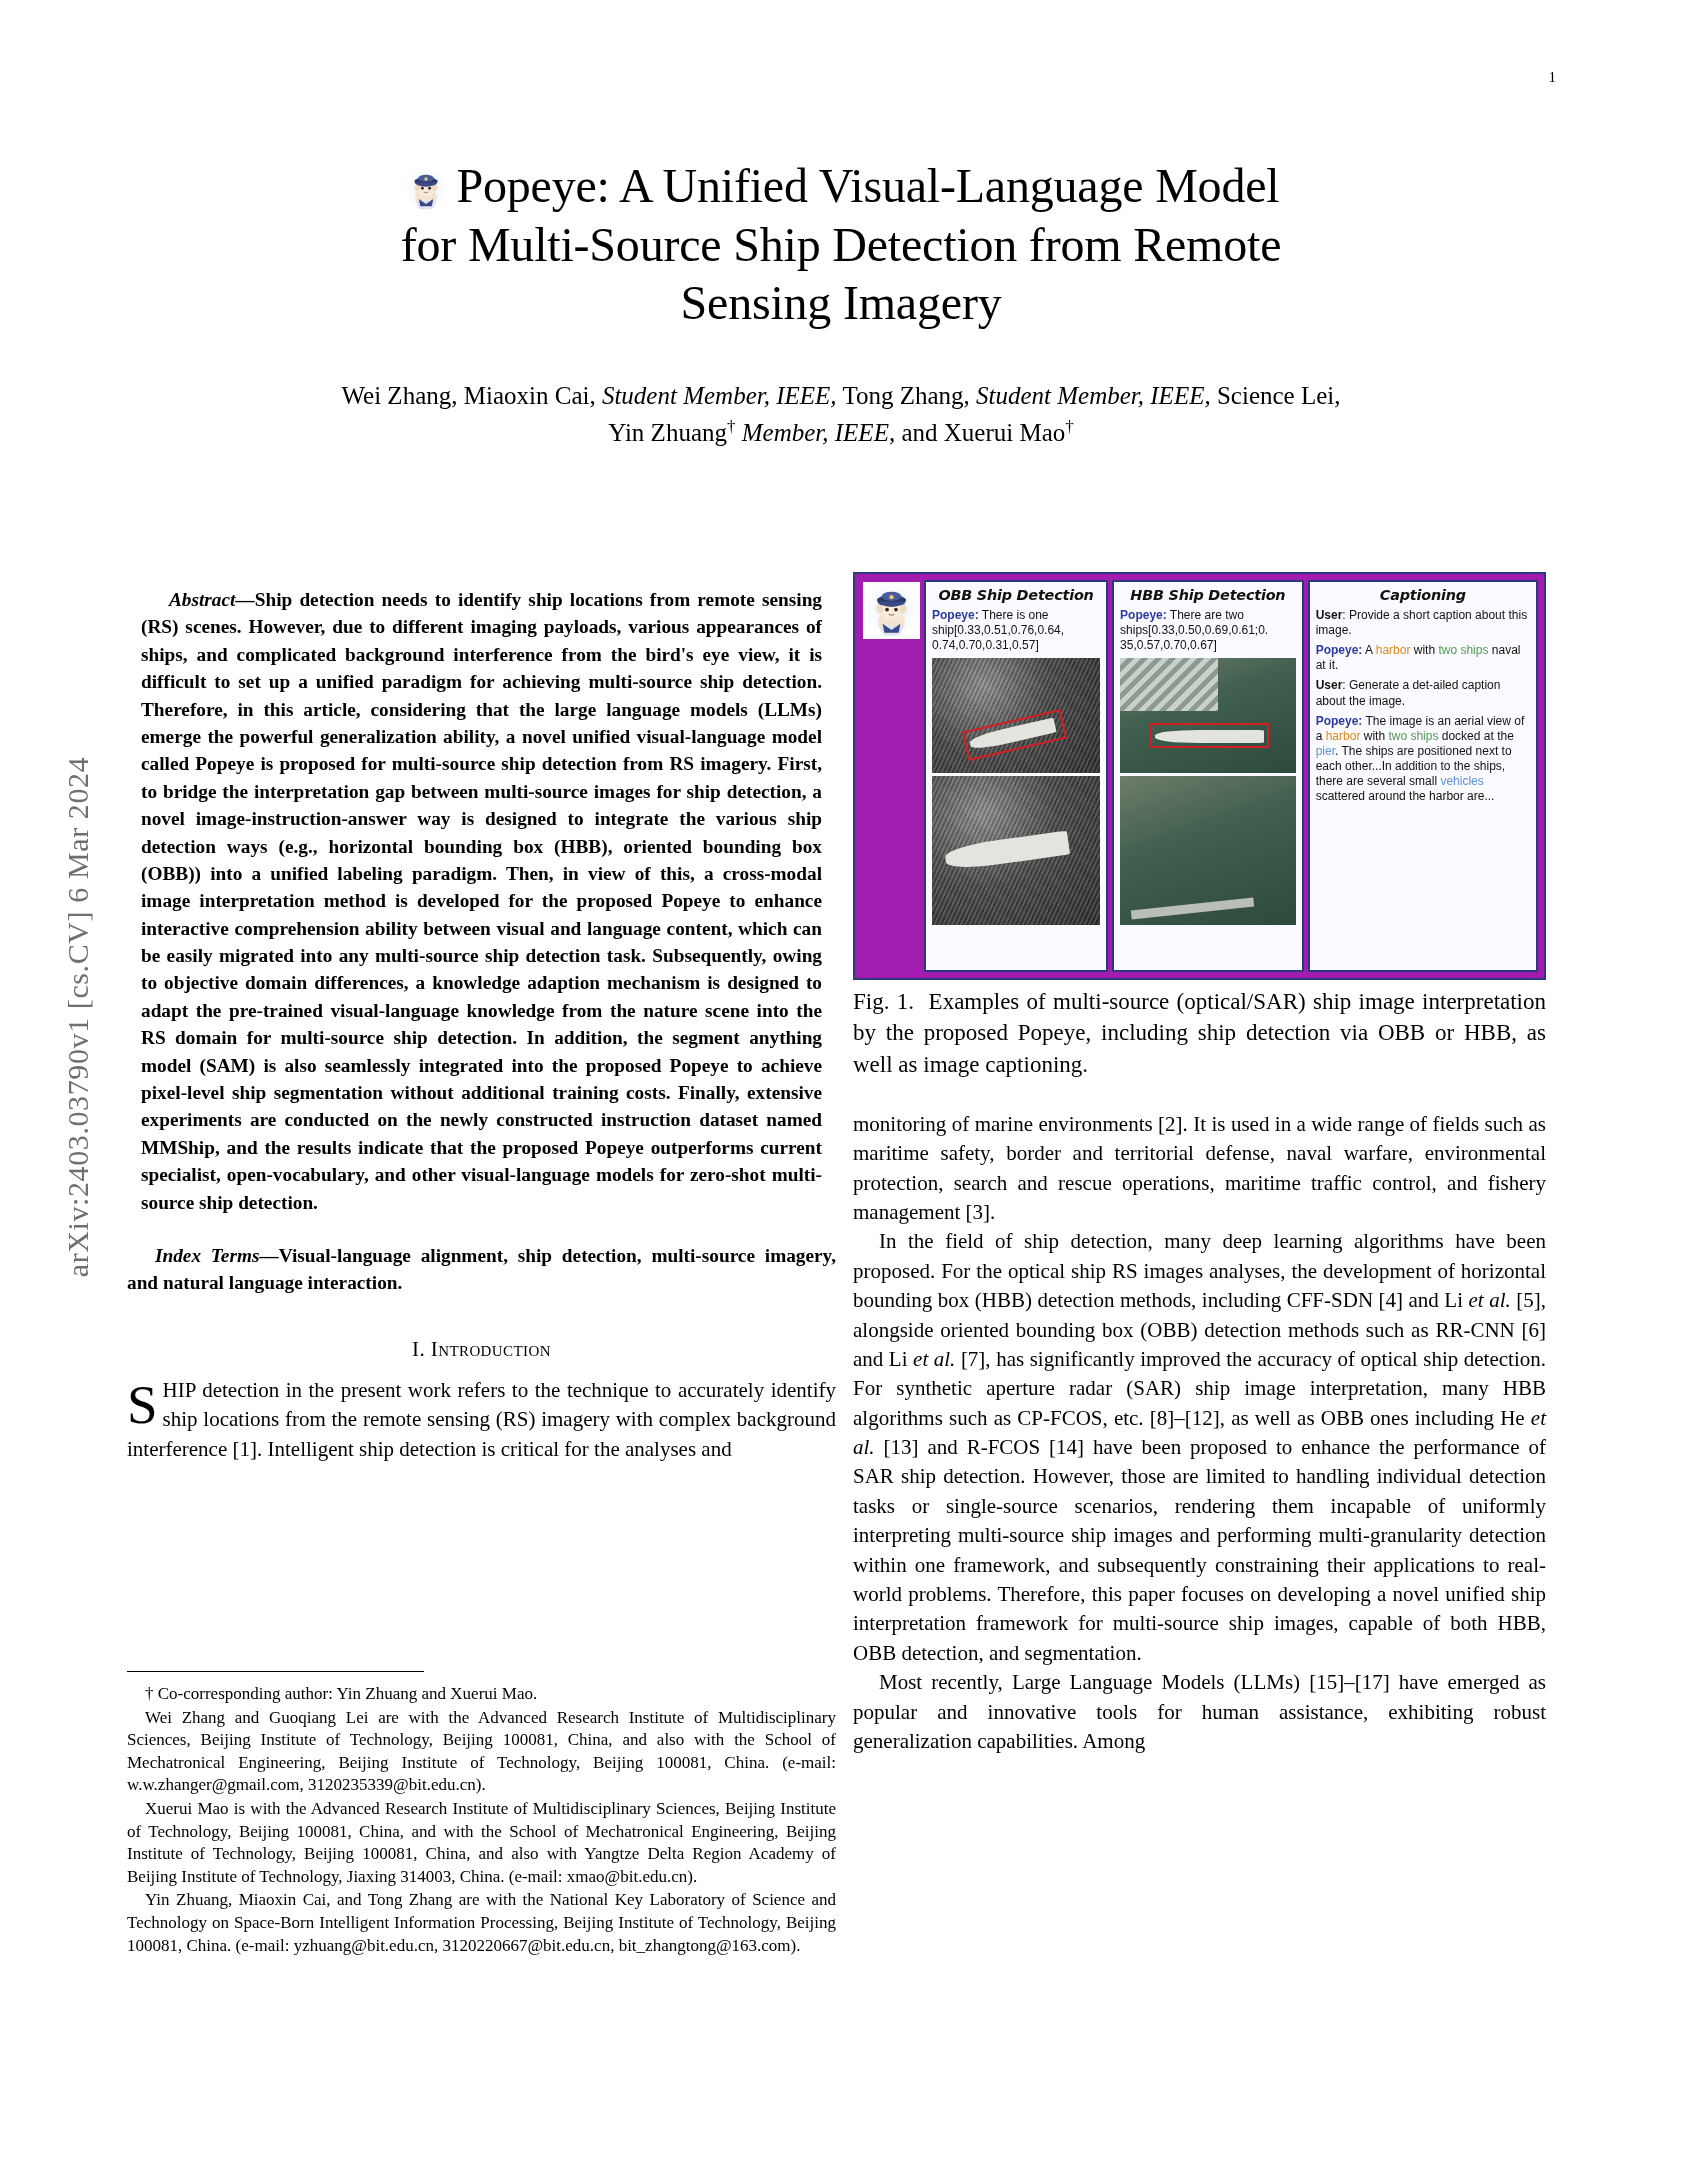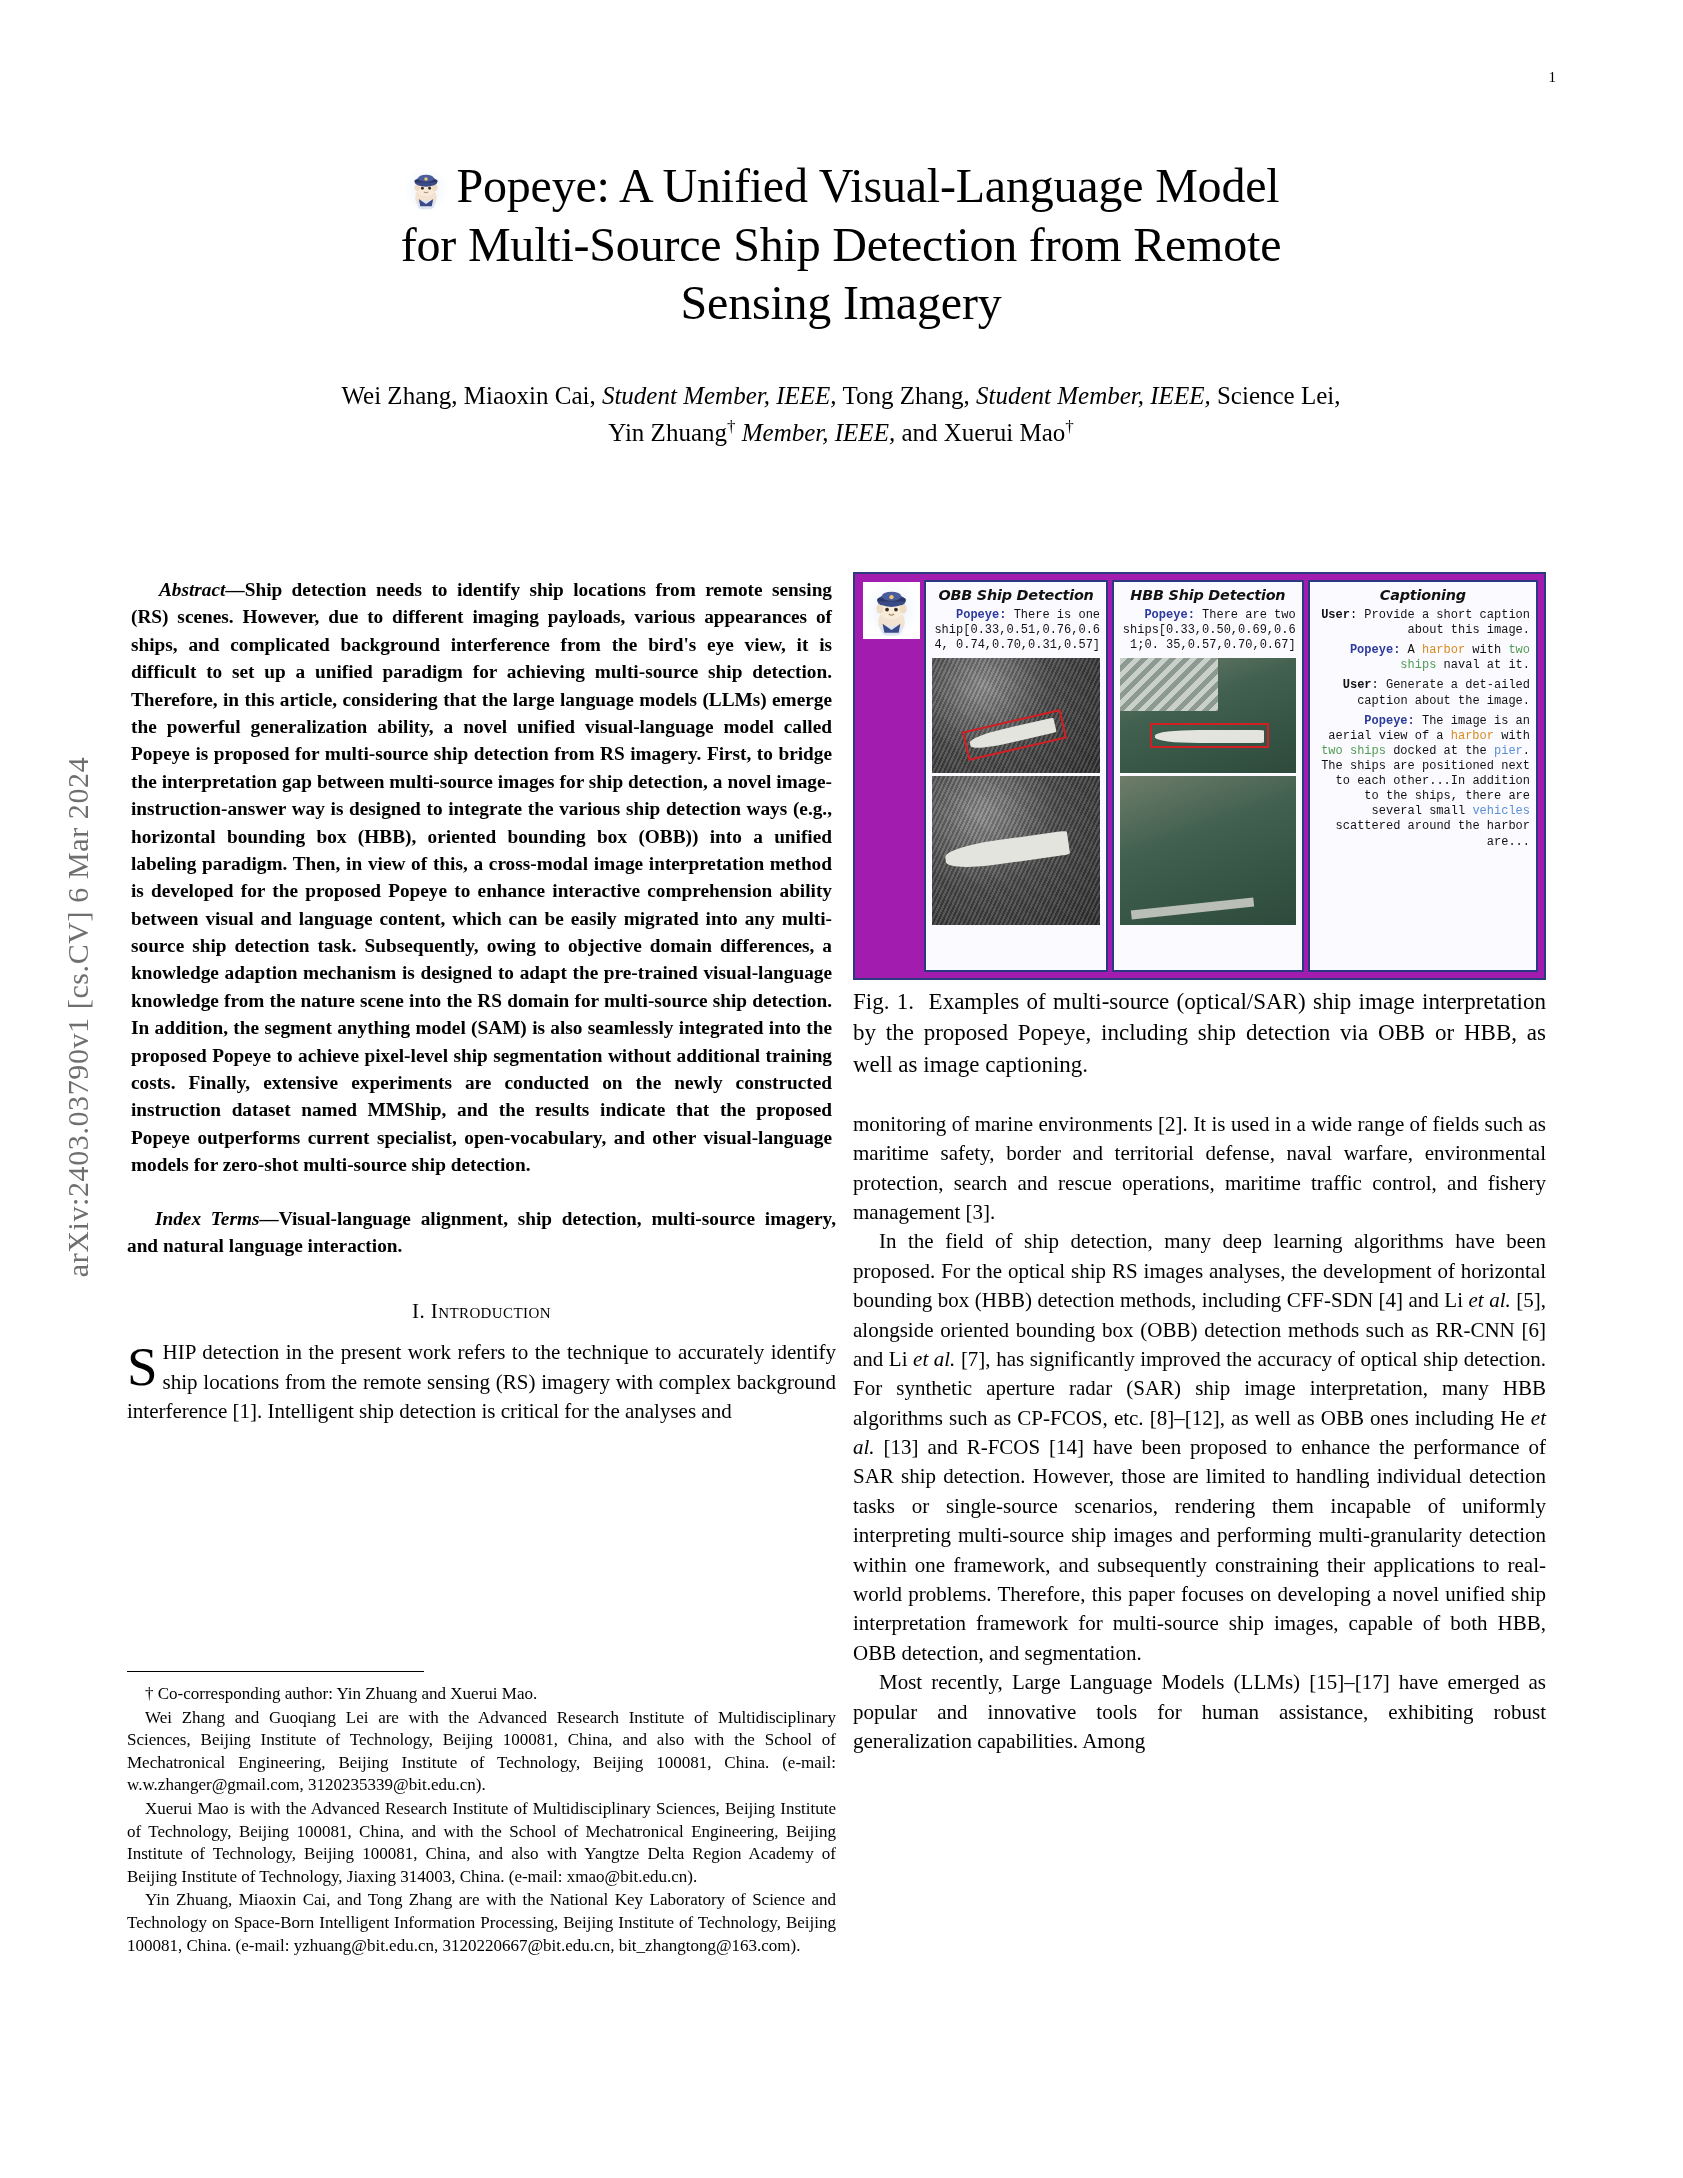--- a/index.html
+++ b/index.html
@@ -84,21 +84,21 @@
     top: 572px;
     width: 693px;
   }
 
   .abstract {
     font-size: 19.3px;
     line-height: 1.42;
     font-weight: bold;
     text-align: justify;
     text-indent: 28px;
-    margin: 4px;
+    margin: 14px;
     hyphens: auto;
   }
   .abstract .lead { font-style: italic; font-weight: bold; }
   .indexterms {
     font-size: 19.3px;
     line-height: 1.42;
     font-weight: bold;
     text-align: justify;
     text-indent: 28px;
     margin: 26px 0 0 0;
@@ -187,27 +187,26 @@
     text-align: center;
     font-family: "DejaVu Sans", sans-serif;
     font-style: italic;
     font-weight: bold;
     font-size: 14.4px;
     color: #111;
     margin-bottom: 5px;
     letter-spacing: -0.2px;
   }
   .bubble {
-    font-family: Liberation Mono, monospace;
+    font-family: Liberation Sans, sans-serif;
     font-size: 12px;
     line-height: 1.26;
     color: #111;
     margin-bottom: 5px;
     word-break: break-word;
-    text-align: right;
   }
   .sp-popeye { color: #2b3a9c; font-weight: bold; }
   .sp-user { color: #111; font-weight: bold; }
   .kw-harbor { color: #d98a1f; }
   .kw-ships { color: #4f9b53; }
   .kw-pier { color: #5b8fd6; }
   .kw-veh { color: #5b8fd6; }
 
   
   .mascot {

